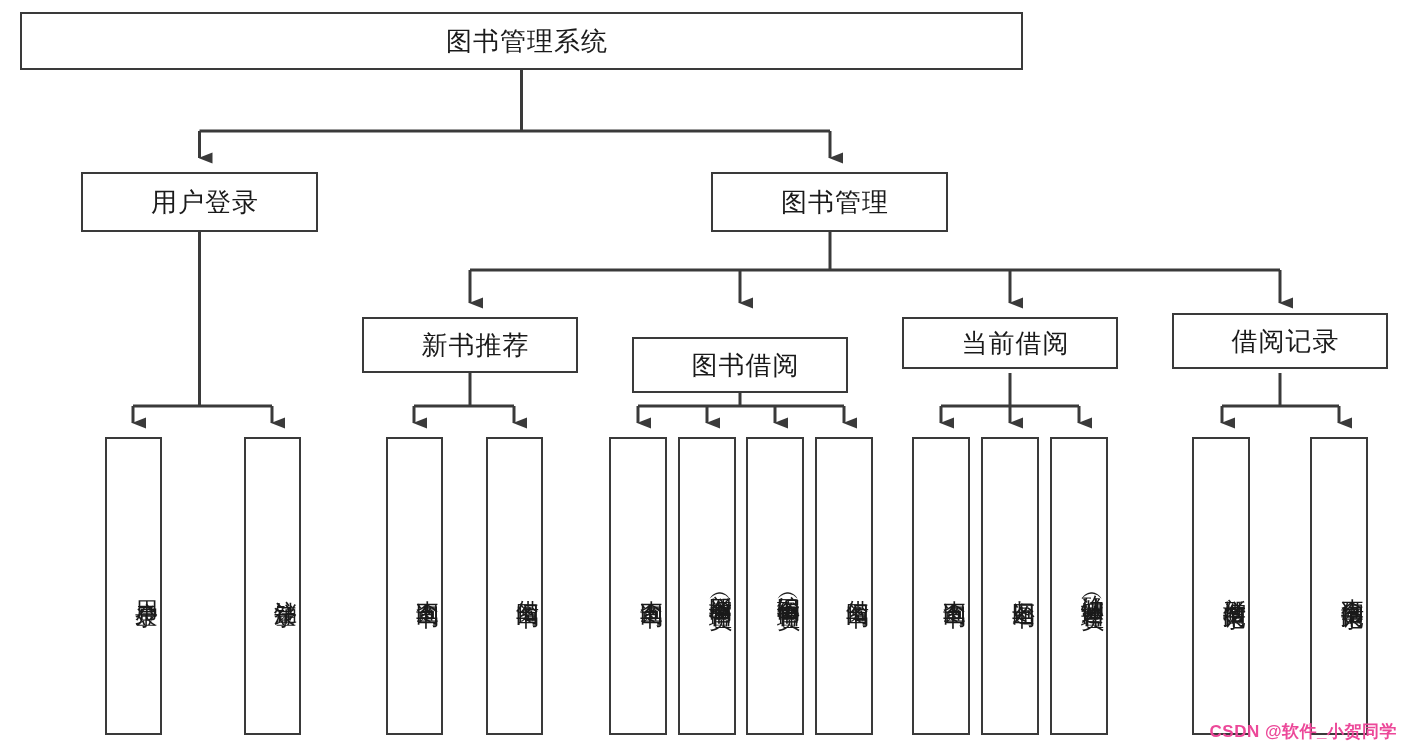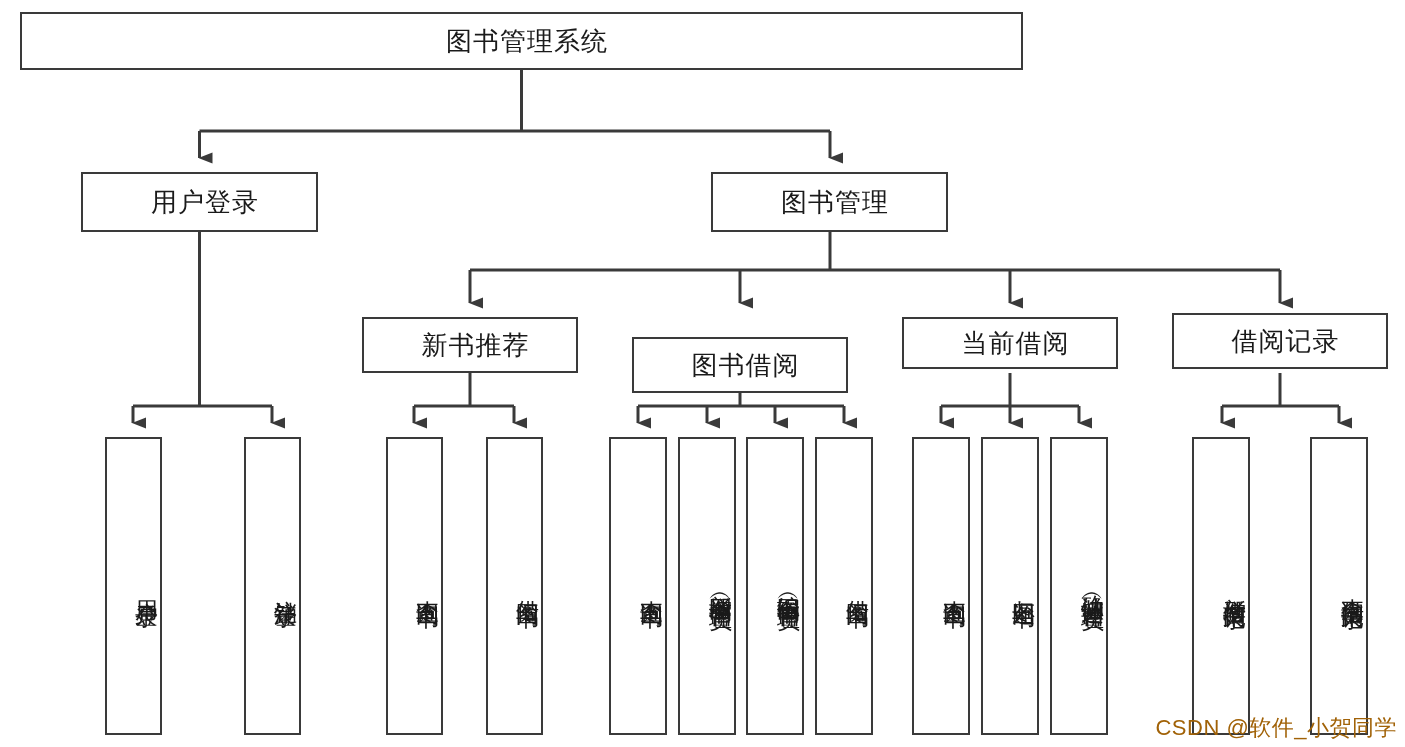--- a/index.html
+++ b/index.html
@@ -4,22 +4,22 @@
 <style>
   html,body{margin:0;padding:0;background:#ffffff;}
   body{font-family:"Liberation Sans","DejaVu Sans",sans-serif;}
   #canvas{position:relative;width:1405px;height:747px;background:#ffffff;overflow:hidden;}
   #wires{position:absolute;left:0;top:0;width:1405px;height:747px;}
   .node{position:absolute;box-sizing:border-box;background:#ffffff;border:2.5px solid #3a3a3a;
         display:flex;align-items:center;justify-content:center;color:#1a1a1a;}
   .node.h{font-size:26px;letter-spacing:1px;padding-left:11px;}
   .node.v{writing-mode:vertical-rl;text-orientation:upright;font-size:23px;
           line-height:1.18;letter-spacing:2px;padding:10px 0;align-items:flex-start;justify-content:center;}
-  .watermark{position:absolute;right:8px;bottom:4px;font-size:22px;color:#a16207;
-             letter-spacing:.5px;white-space:nowrap;}
+  .watermark{position:absolute;right:8px;bottom:4px;font-size:17px;color:#ec4899;
+             letter-spacing:.5px;white-space:nowrap;font-weight:bold;}
 </style>
 </head>
 <body>
 
 <div id="canvas">
 
   <svg id="wires" viewBox="0 0 1405 747">
     <defs>
       <marker id="arw" viewBox="0 0 12 14" refX="6" refY="13" markerWidth="12" markerHeight="14" orient="auto-start-reverse" markerUnits="userSpaceOnUse">
         <path d="M6 14 L0.6 0 L11.4 0 Z" fill="#3a3a3a"></path>

